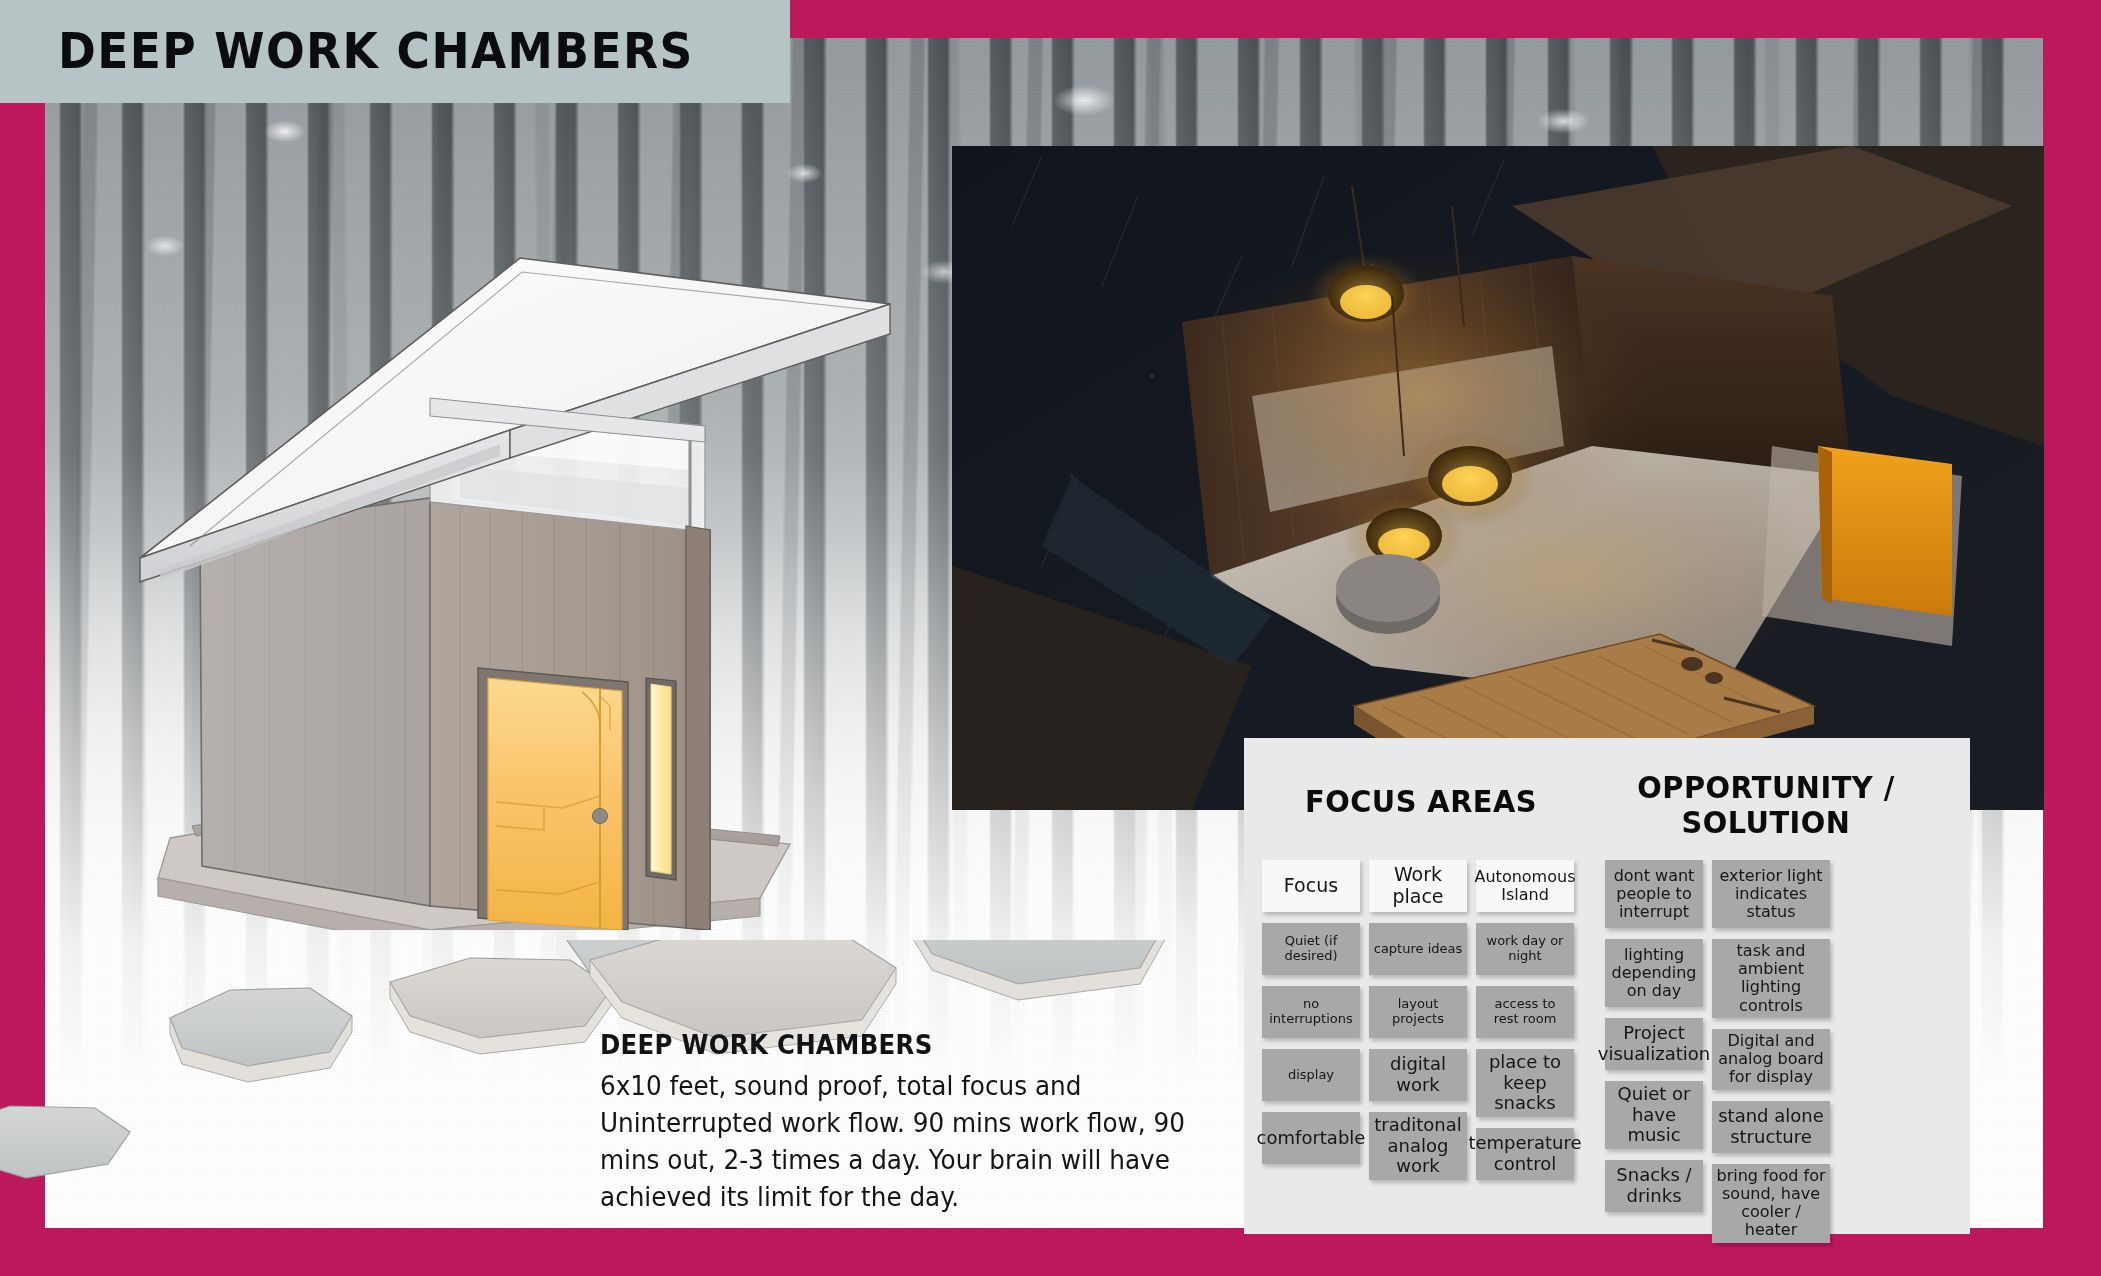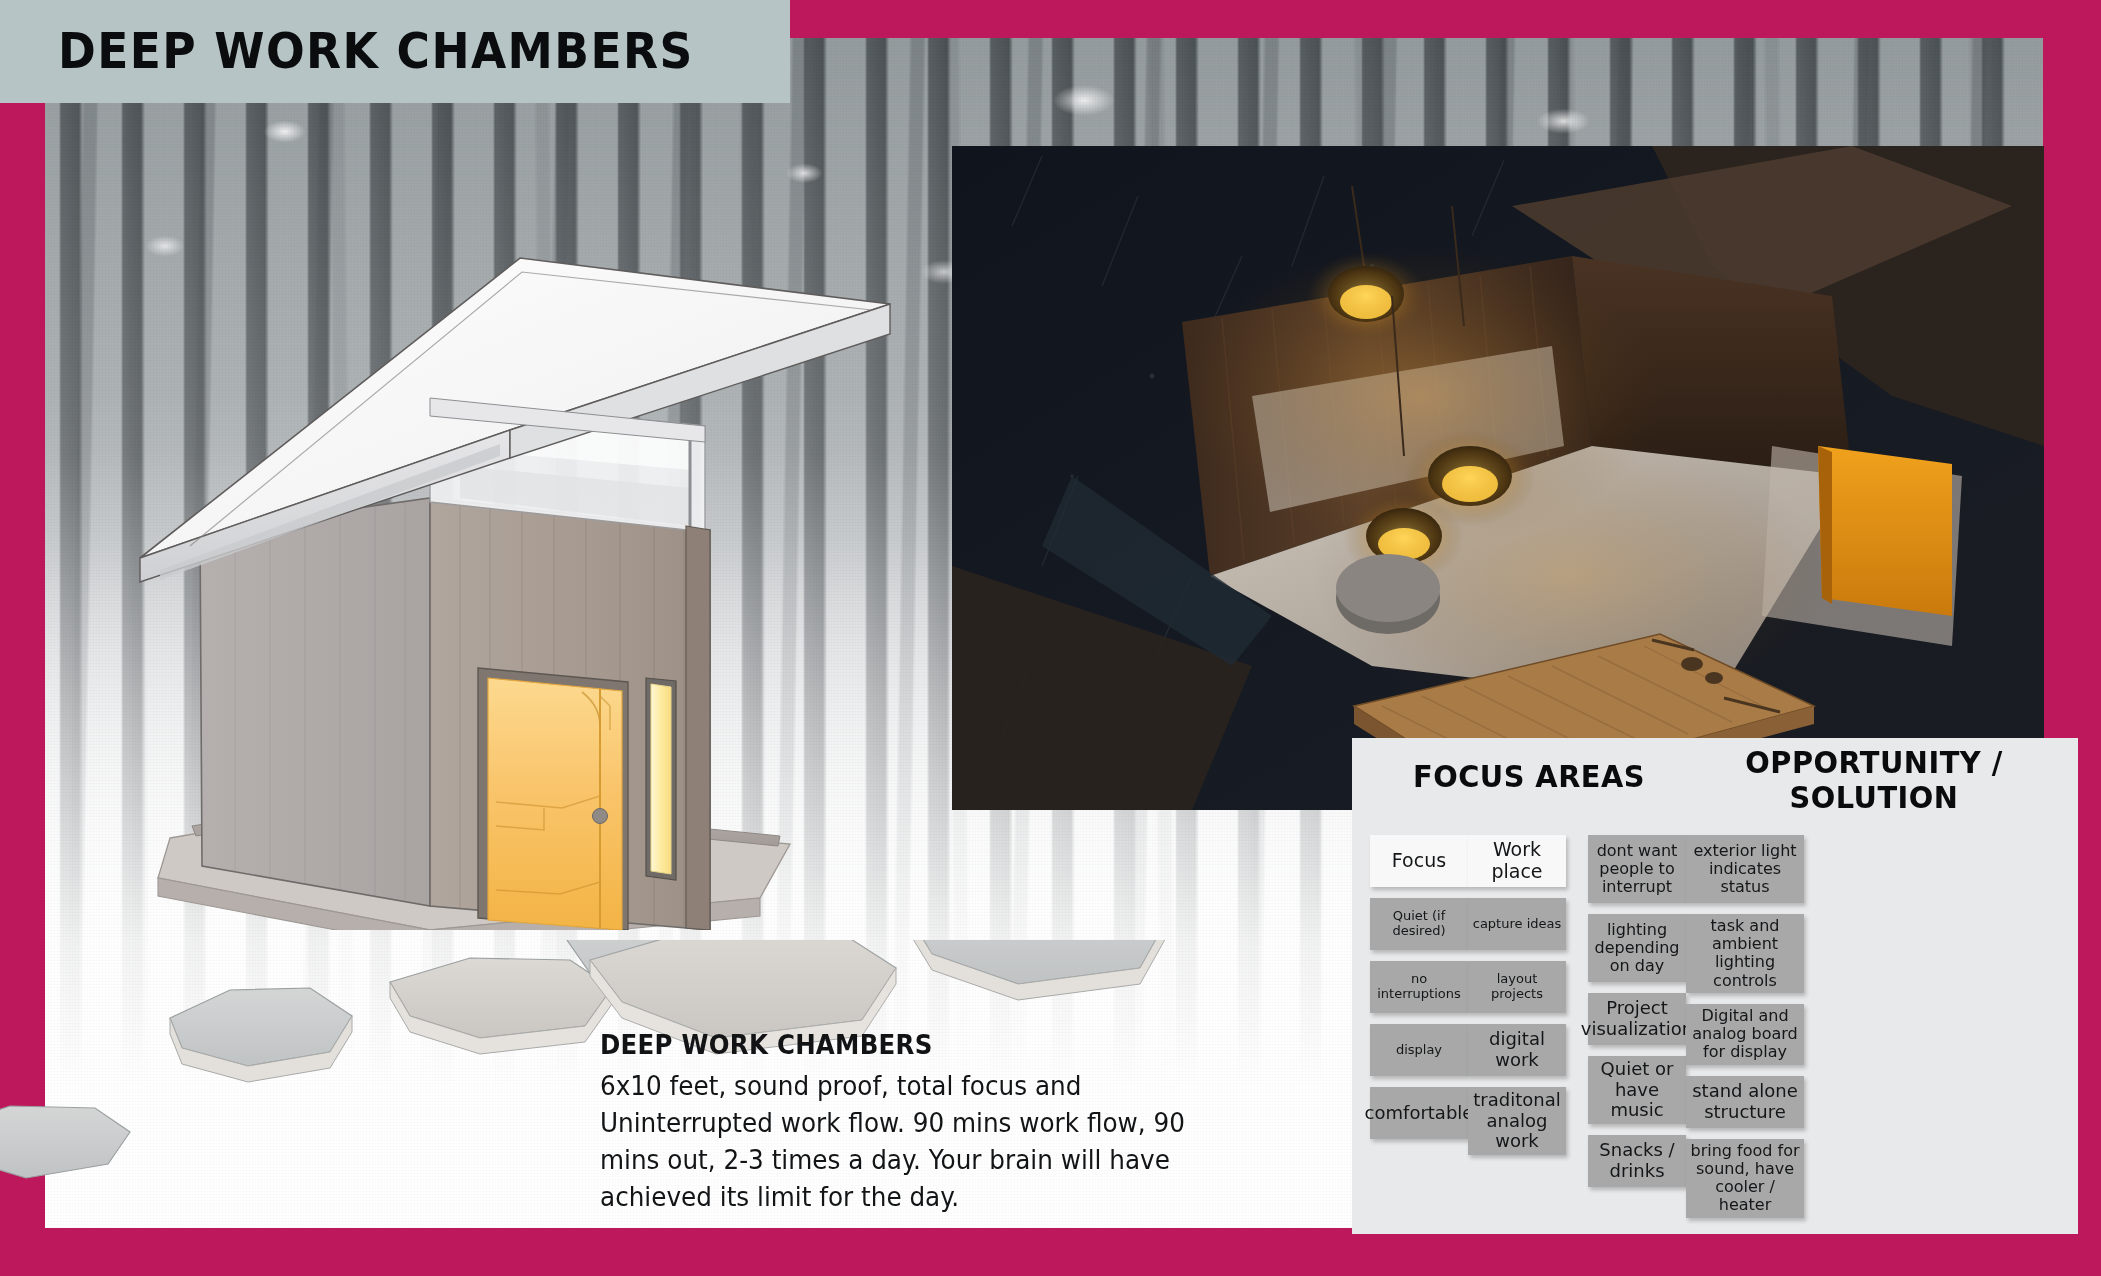--- a/index.html
+++ b/index.html
@@ -150,45 +150,45 @@
     width: 1092px; height: 664px;
     overflow: hidden;
     z-index: 25;
     background: #151922;
   }
   .interior svg { width: 100%; height: 100%; display: block; }
 
   
   .panel {
     position: absolute;
-    left: 1352px; top: 738px;
+    left: 1244px; top: 738px;
     width: 726px; height: 496px;
     background: #e8e9ea;
     z-index: 35;
-    padding: 5px 18px 0 18px;
+    padding: 30px 18px 0 18px;
   }
   .panel-headers {
     display: flex;
     height: 92px;
   }
   .panel-headers .ph {
     font-family: "DejaVu Sans", sans-serif;
     font-weight: 700;
     font-size: 31px;
     letter-spacing: 0.5px;
     color: #0a0b0c;
     text-align: center;
     line-height: 1.12;
     transform: scaleX(0.93);
   }
   .ph-focus { width: 318px; padding-top: 16px; }
   .ph-opp   { width: 372px; padding-top: 2px; }
 
   .panel-cols { display: flex; gap: 0px; }
-  .col { width: 98px; }
+  .col { width: 98px; margin-right: 9px; }
   .col.gap-left { margin-left: 22px; }
   .col-wide { width: 118px; margin-right: 9px; }
 
   .card {
     width: 100%;
     min-height: 52px;
     margin-bottom: 11px;
     display: flex; align-items: center; justify-content: center;
     text-align: center;
     font-family: "DejaVu Sans", sans-serif;
@@ -535,20 +535,27 @@
       </div>
 
       <div class="col">
         <div class="card head">Work place</div>
         <div class="card sub">capture ideas</div>
         <div class="card sub">layout projects</div>
         <div class="card sub sm">digital work</div>
         <div class="card sub sm">traditonal analog work</div>
       </div>
 
+      <div class="col">
+        <div class="card head sm">Autonomous Island</div>
+        <div class="card sub">work day or night</div>
+        <div class="card sub">access to rest room</div>
+        <div class="card sub sm">place to keep snacks</div>
+        <div class="card sub sm">temperature control</div>
+      </div>
 
       <div class="col gap-left">
         <div class="card sub xs tall">dont want people to interrupt</div>
         <div class="card sub xs tall">lighting depending on day</div>
         <div class="card sub sm">Project visualization</div>
         <div class="card sub sm">Quiet or have music</div>
         <div class="card sub sm">Snacks / drinks</div>
       </div>
 
       <div class="col-wide">

